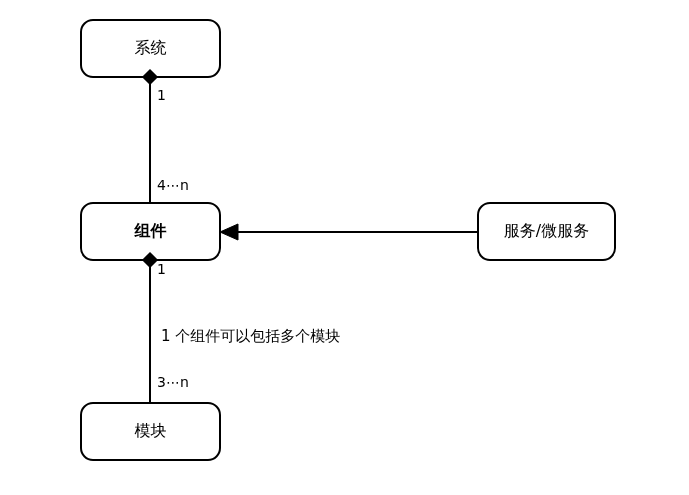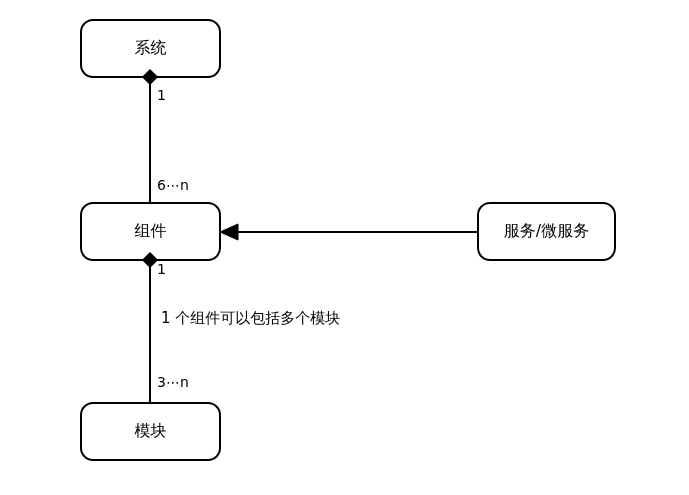--- a/index.html
+++ b/index.html
@@ -45,31 +45,31 @@
   }
   .mult-text {
     position: absolute;
     font-size: 14px;
     color: #000000;
     white-space: nowrap;
     background: #ffffff;
     line-height: 1.1;
   }
   .n-sys   { left: 81px;  top: 20px;  width: 139px; height: 57px; }
-  .n-comp  { left: 81px;  top: 203px; width: 139px; height: 57px; }
+  .n-comp  { left: 81px;  top: 203px; width: 139px; height: 57px; font-weight: bold; }
   .n-mod   { left: 81px;  top: 403px; width: 139px; height: 57px; }
   .n-svc   { left: 478px; top: 203px; width: 137px; height: 57px; }
 
   .m-sys-1    { left: 157px; top: 88px;  }
   .m-comp-1n  { left: 157px; top: 178px; }
   .m-comp-1   { left: 157px; top: 262px; }
   .m-mod-0n   { left: 157px; top: 375px; }
 
   .t-special  { left: 238px; top: 208px; }
-  .t-contains { left: 161px; top: 310px; }
+  .t-contains { left: 161px; top: 328px; }
 </style>
 </head>
 <body>
 
 <div id="diagram-canvas">
 
   <svg id="diagram-svg" viewBox="0 0 689 495" xmlns="http://www.w3.org/2000/svg">
 
     <rect x="81" y="20" width="139" height="57" rx="12" ry="12" fill="#ffffff" stroke="#000000" stroke-width="2"></rect>
 
@@ -88,19 +88,19 @@
     <line x1="478" y1="232" x2="232" y2="232" stroke="#000000" stroke-width="2"></line>
     <polygon points="220,232 238,224 238,240" fill="#000000" stroke="#000000" stroke-width="1"></polygon>
   </svg>
 
   <div class="node-label n-sys">系统</div>
   <div class="node-label n-comp">组件</div>
   <div class="node-label n-svc">服务/微服务</div>
   <div class="node-label n-mod">模块</div>
 
   <div class="mult-text m-sys-1">1</div>
-  <div class="mult-text m-comp-1n">6⋯n</div>
+  <div class="mult-text m-comp-1n">4⋯n</div>
   <div class="mult-text m-comp-1">1</div>
   <div class="mult-text m-mod-0n">3⋯n</div>
 
   <div class="edge-text t-contains">1 个组件可以包括多个模块</div>
 
 </div>
 
 </body></html>

